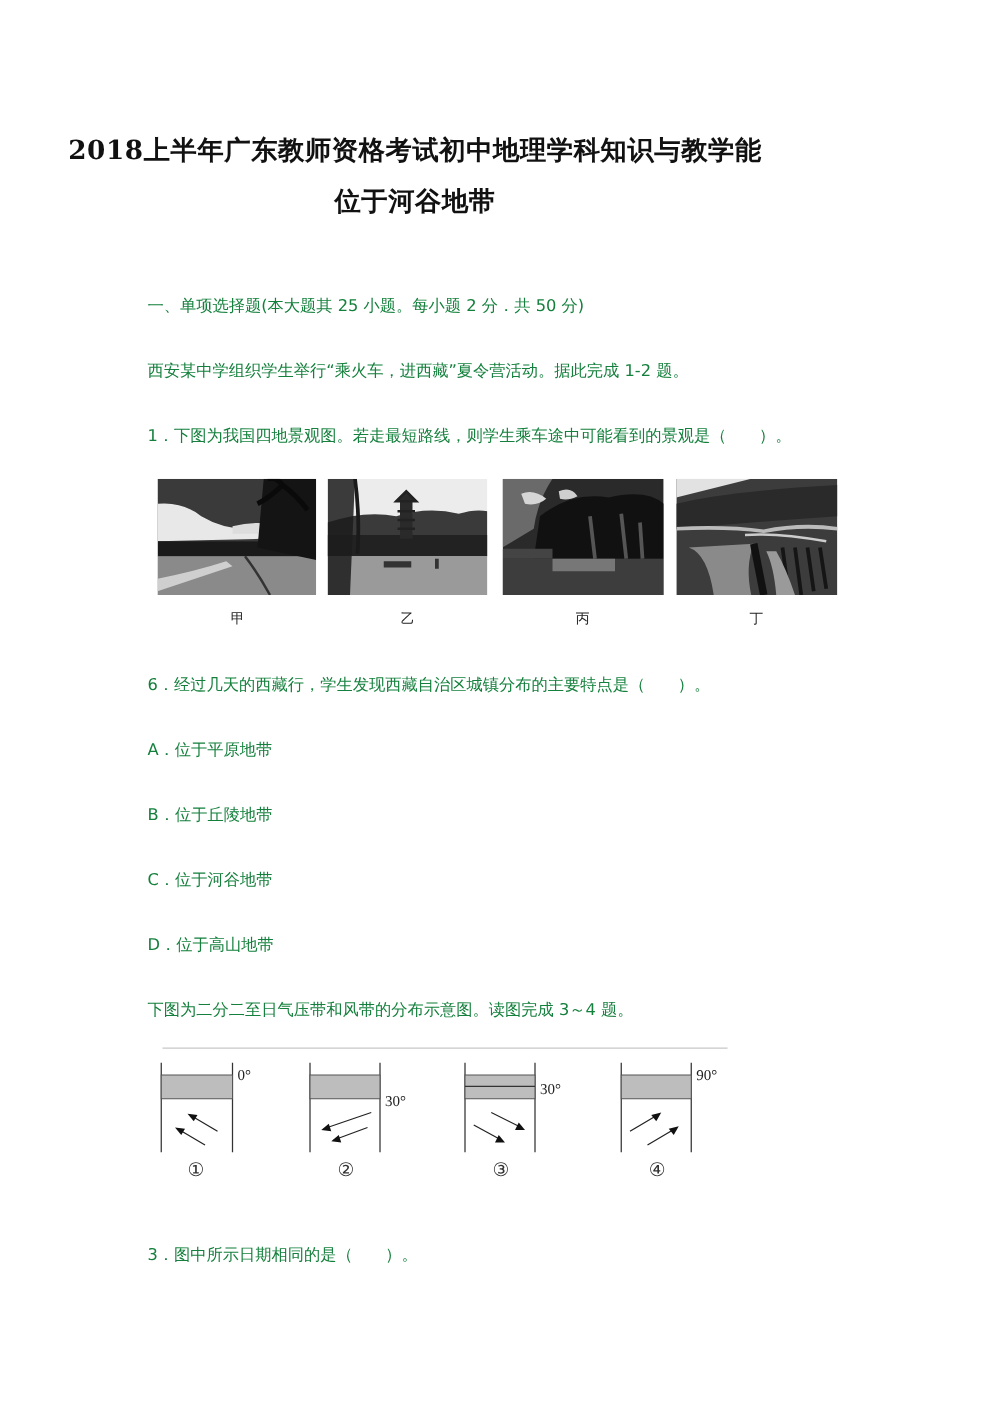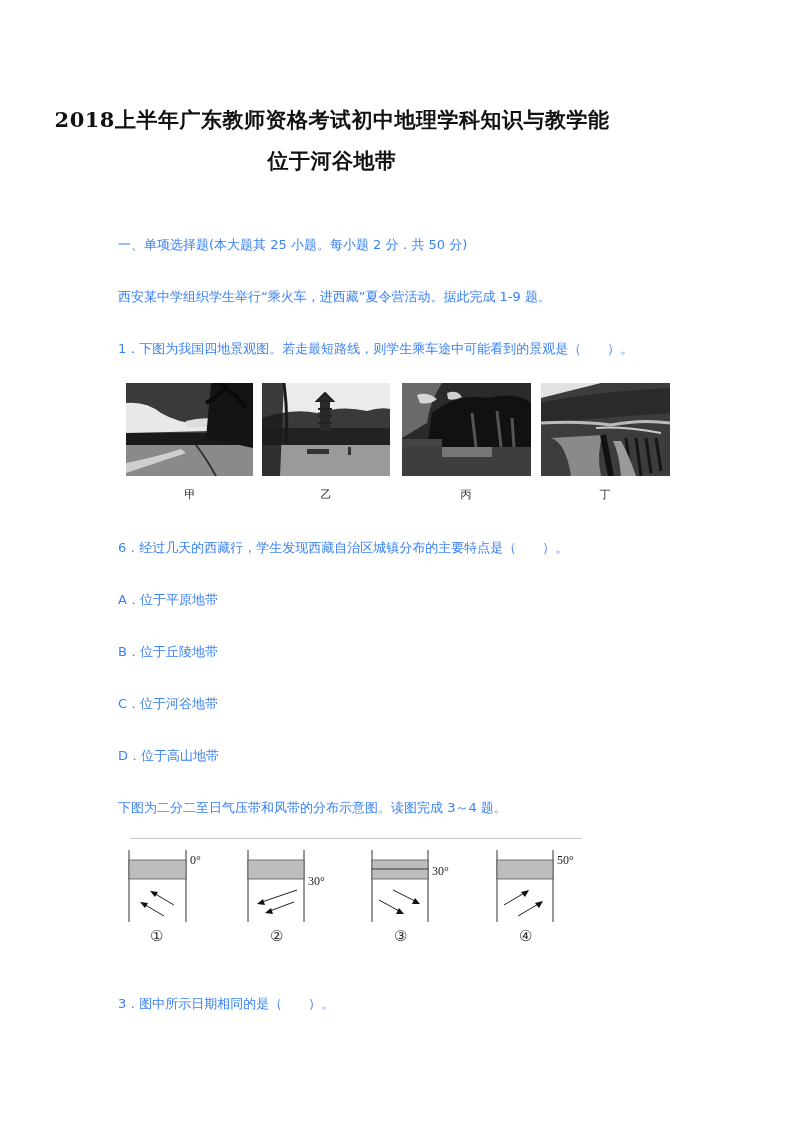--- a/index.html
+++ b/index.html
@@ -1,37 +1,37 @@
 <!DOCTYPE html>
 <html><head>
 <meta charset="utf-8">
 <style>
   html, body { margin: 0; padding: 0; background: #ffffff; }
   body { width: 794px; height: 1123px; position: relative; overflow: hidden;
          font-family: "DejaVu Sans", "Liberation Sans", sans-serif; color: #111; }
   .title { position: absolute; left: 0; width: 664px; text-align: center;
            font-family: "DejaVu Serif", "Liberation Serif", serif; font-size: 21px;
            font-weight: bold; letter-spacing: 0.5px; color: #111; }
-  .line { position: absolute; left: 118px; font-size: 13px; white-space: nowrap; color: #3b82f6; }
+  .line { position: absolute; left: 118px; font-size: 13px; white-space: nowrap; color: #15803d; }
   .photo { position: absolute; top: 383px; height: 93px; overflow: hidden; }
   .cap { position: absolute; top: 487px; font-size: 11px; text-align: center; width: 30px; color: #222; }
   .rule { position: absolute; left: 130px; top: 838px; width: 452px; height: 1px; background: #c8c8c8; }
   .panel { position: absolute; top: 850px; width: 60px; height: 72px; }
   .label { position: absolute; top: 927px; font-family: "DejaVu Serif", serif; font-size: 15px; color: #333; }
   .deg { position: absolute; font-family: "Liberation Serif", "DejaVu Serif", serif; font-size: 12px; color: #222; }
 </style>
 </head>
 <body>
 
 <div class="title" style="top:106px;">2018上半年广东教师资格考试初中地理学科知识与教学能</div>
 <div class="title" style="top:147px;">位于河谷地带</div>
 
 <div class="line" style="top:236px;">一、单项选择题(本大题其 25 小题。每小题 2 分．共 50 分)</div>
 
-<div class="line" style="top:288px;">西安某中学组织学生举行“乘火车，进西藏”夏令营活动。据此完成 1-9 题。</div>
+<div class="line" style="top:288px;">西安某中学组织学生举行“乘火车，进西藏”夏令营活动。据此完成 1-2 题。</div>
 
 <div class="line" style="top:340px;">1．下图为我国四地景观图。若走最短路线，则学生乘车途中可能看到的景观是（　　）。</div>
 
 <div class="photo" style="left:126px; width:127px;">
   <svg width="127" height="93" viewBox="0 0 127 93">
     <rect width="127" height="93" fill="#555"></rect>
     <rect width="127" height="50" fill="#3a3a3a"></rect>
     <path d="M0 20 Q20 18 35 30 Q55 42 80 40 L85 48 L0 50 Z" fill="#e8e8e8"></path>
     <path d="M60 38 Q75 34 90 36 L92 44 L60 44 Z" fill="#ddd"></path>
     <rect y="50" width="127" height="12" fill="#1a1a1a"></rect>
@@ -144,16 +144,16 @@
   <svg width="60" height="72" viewBox="0 0 60 72">
     <line x1="1" y1="0" x2="1" y2="72" stroke="#333" stroke-width="1"></line>
     <line x1="57" y1="0" x2="57" y2="72" stroke="#333" stroke-width="1"></line>
     <rect x="1" y="10" width="56" height="19" fill="#bdbdbd" stroke="#555" stroke-width="0.8"></rect>
     <line x1="8" y1="55" x2="30" y2="42" stroke="#222" stroke-width="1"></line>
     <polygon points="33,40 29,47 25,42" fill="#111"></polygon>
     <line x1="22" y1="66" x2="44" y2="53" stroke="#222" stroke-width="1"></line>
     <polygon points="47,51 43,58 39,53" fill="#111"></polygon>
   </svg>
 </div>
-<div class="deg" style="left:557px; top:853px;">50°</div>
+<div class="deg" style="left:557px; top:853px;">90°</div>
 <div class="label" style="left:519px;">④</div>
 
 <div class="line" style="top:995px;">3．图中所示日期相同的是（　　）。</div>
 
 </body></html>

